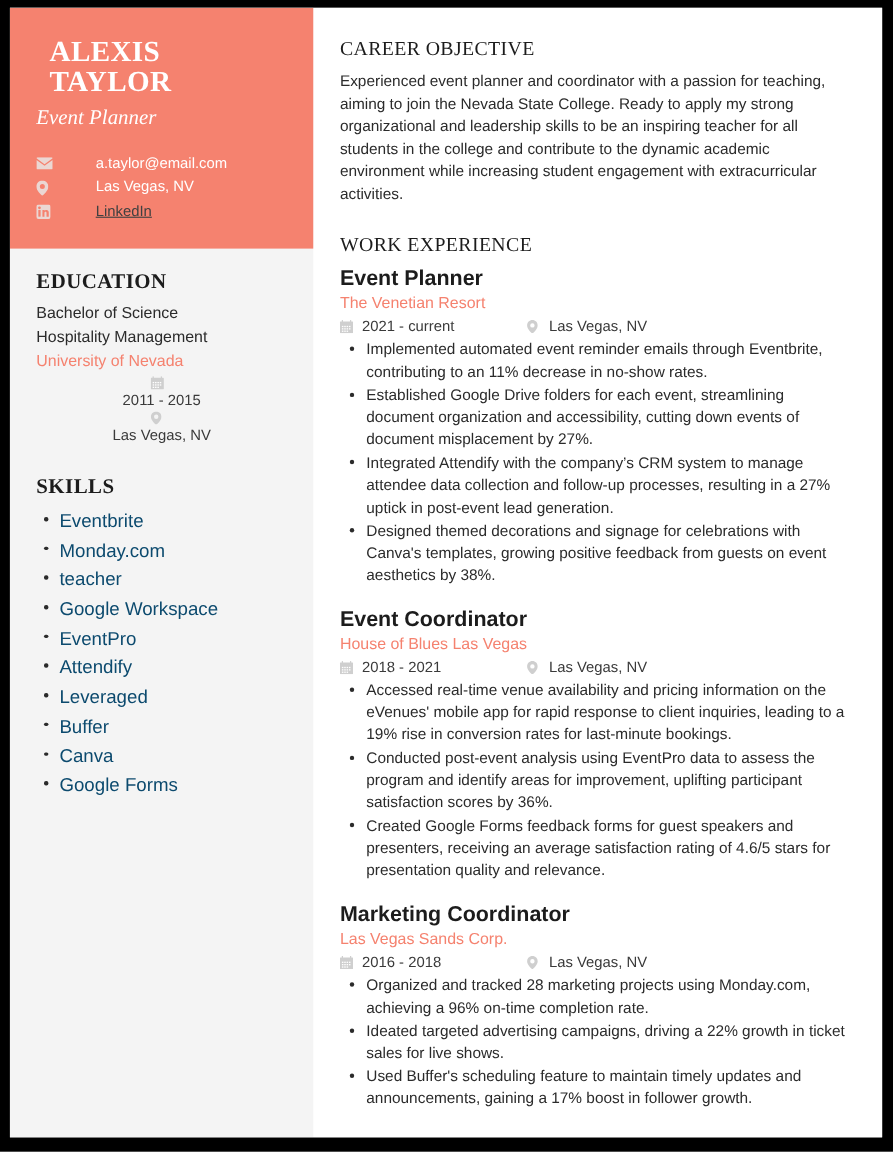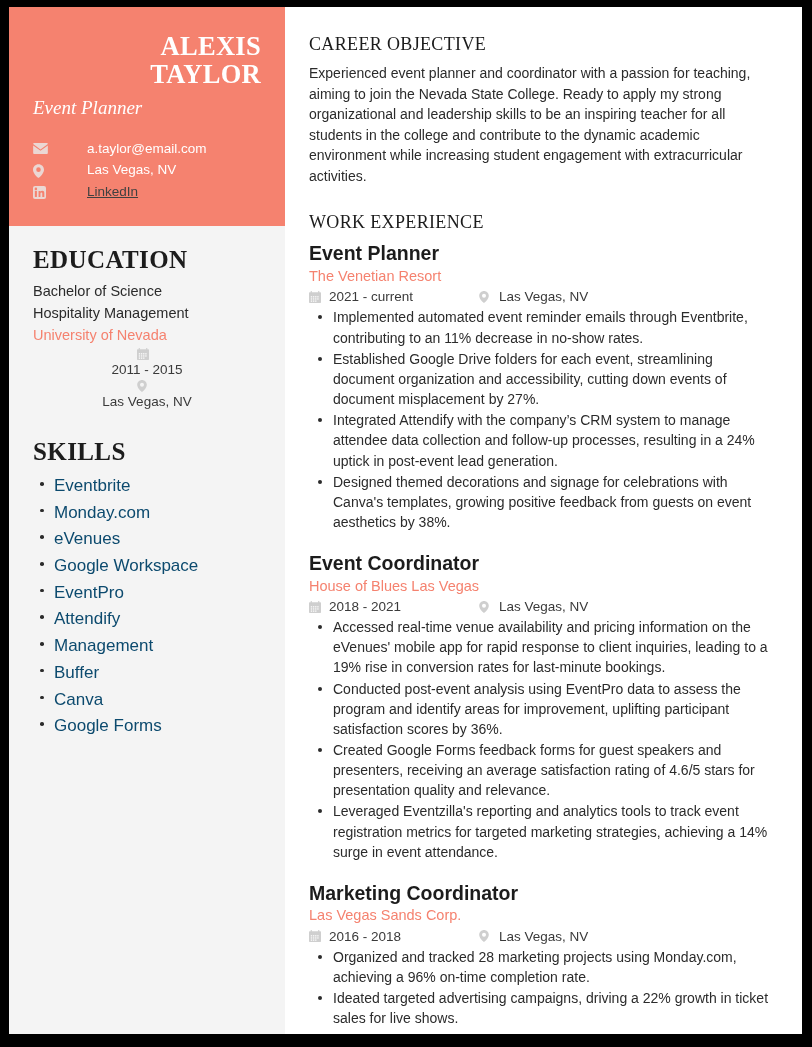--- a/index.html
+++ b/index.html
@@ -49,21 +49,20 @@
   }
 
   .full-name {
     font-family: "Liberation Serif", serif;
     font-weight: bold;
     font-size: 26.5px;
     letter-spacing: 0.3px;
     color: #ffffff;
     line-height: 1.05;
     margin: 0 0 9px 12px;
-    text-align: right;
   }
 
   .job-title-sub {
     font-family: "Liberation Serif", serif;
     font-style: italic;
     font-size: 19px;
     color: #ffffff;
     margin: 0 0 20px 0;
     line-height: 1.1;
   }
@@ -98,21 +97,21 @@
   }
 
   .sidebar-body {
     padding: 20px 24px 10px 24px;
     box-sizing: border-box;
   }
 
   .side-heading {
     font-family: "Liberation Serif", serif;
     font-weight: bold;
-    font-size: 25px;
+    font-size: 19px;
     letter-spacing: 0.4px;
     color: #1c1c1c;
     margin: 0 0 7px 0;
   }
 
   .edu-line {
     font-size: 14.5px;
     color: #2b2b2b;
     line-height: 1.5;
   }
@@ -326,25 +325,25 @@
             </span>
             <span>Las Vegas, NV</span>
           </div>
         </section>
 
         <section class="skills-block">
           <h2 class="side-heading">SKILLS</h2>
           <ul class="skills-list">
             <li>Eventbrite</li>
             <li>Monday.com</li>
-            <li>eVenues</li>
+            <li>teacher</li>
             <li>Google Workspace</li>
             <li>EventPro</li>
             <li>Attendify</li>
-            <li>Management</li>
+            <li>Leveraged</li>
             <li>Buffer</li>
             <li>Canva</li>
             <li>Google Forms</li>
           </ul>
         </section>
 
       </div>
     </aside>
 
     <main class="main">
@@ -389,21 +388,21 @@
                 <svg width="10" height="12" viewBox="0 0 12 15">
                   <path fill="#cfcfcf" d="M6 0C2.7 0 0 2.7 0 6c0 4.2 5.3 8.6 5.5 8.8.3.2.7.2 1 0C6.7 14.6 12 10.2 12 6c0-3.3-2.7-6-6-6zm0 8.5A2.5 2.5 0 1 1 6 3.5a2.5 2.5 0 0 1 0 5z"></path>
                 </svg>
               </span>
               <span>Las Vegas, NV</span>
             </span>
           </div>
           <ul class="bullets">
             <li>Implemented automated event reminder emails through Eventbrite, contributing to an 11% decrease in no-show rates.</li>
             <li>Established Google Drive folders for each event, streamlining document organization and accessibility, cutting down events of document misplacement by 27%.</li>
-            <li>Integrated Attendify with the company’s CRM system to manage attendee data collection and follow-up processes, resulting in a 24% uptick in post-event lead generation.</li>
+            <li>Integrated Attendify with the company’s CRM system to manage attendee data collection and follow-up processes, resulting in a 27% uptick in post-event lead generation.</li>
             <li>Designed themed decorations and signage for celebrations with Canva's templates, growing positive feedback from guests on event aesthetics by 38%.</li>
           </ul>
         </div>
 
         <div class="job">
           <h3 class="job-title">Event Coordinator</h3>
           <div class="job-company">House of Blues Las Vegas</div>
           <div class="job-meta">
             <span class="meta-date">
               <span class="meta-icon">
@@ -434,21 +433,20 @@
                   <path fill="#cfcfcf" d="M6 0C2.7 0 0 2.7 0 6c0 4.2 5.3 8.6 5.5 8.8.3.2.7.2 1 0C6.7 14.6 12 10.2 12 6c0-3.3-2.7-6-6-6zm0 8.5A2.5 2.5 0 1 1 6 3.5a2.5 2.5 0 0 1 0 5z"></path>
                 </svg>
               </span>
               <span>Las Vegas, NV</span>
             </span>
           </div>
           <ul class="bullets">
             <li>Accessed real-time venue availability and pricing information on the eVenues' mobile app for rapid response to client inquiries, leading to a 19% rise in conversion rates for last-minute bookings.</li>
             <li>Conducted post-event analysis using EventPro data to assess the program and identify areas for improvement, uplifting participant satisfaction scores by 36%.</li>
             <li>Created Google Forms feedback forms for guest speakers and presenters, receiving an average satisfaction rating of 4.6/5 stars for presentation quality and relevance.</li>
-            <li>Leveraged Eventzilla's reporting and analytics tools to track event registration metrics for targeted marketing strategies, achieving a 14% surge in event attendance.</li>
           </ul>
         </div>
 
         <div class="job">
           <h3 class="job-title">Marketing Coordinator</h3>
           <div class="job-company">Las Vegas Sands Corp.</div>
           <div class="job-meta">
             <span class="meta-date">
               <span class="meta-icon">
                 <svg width="12" height="12" viewBox="0 0 14 14">

